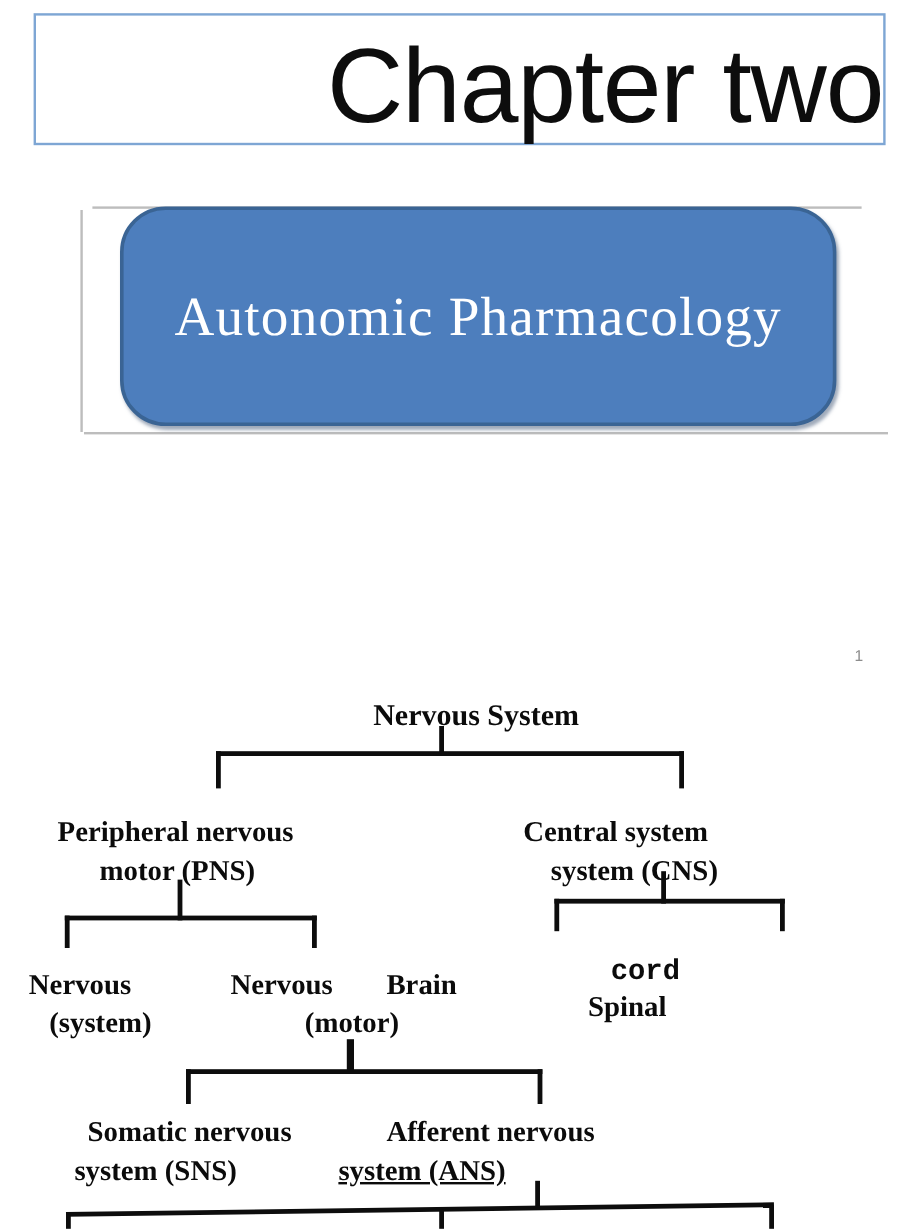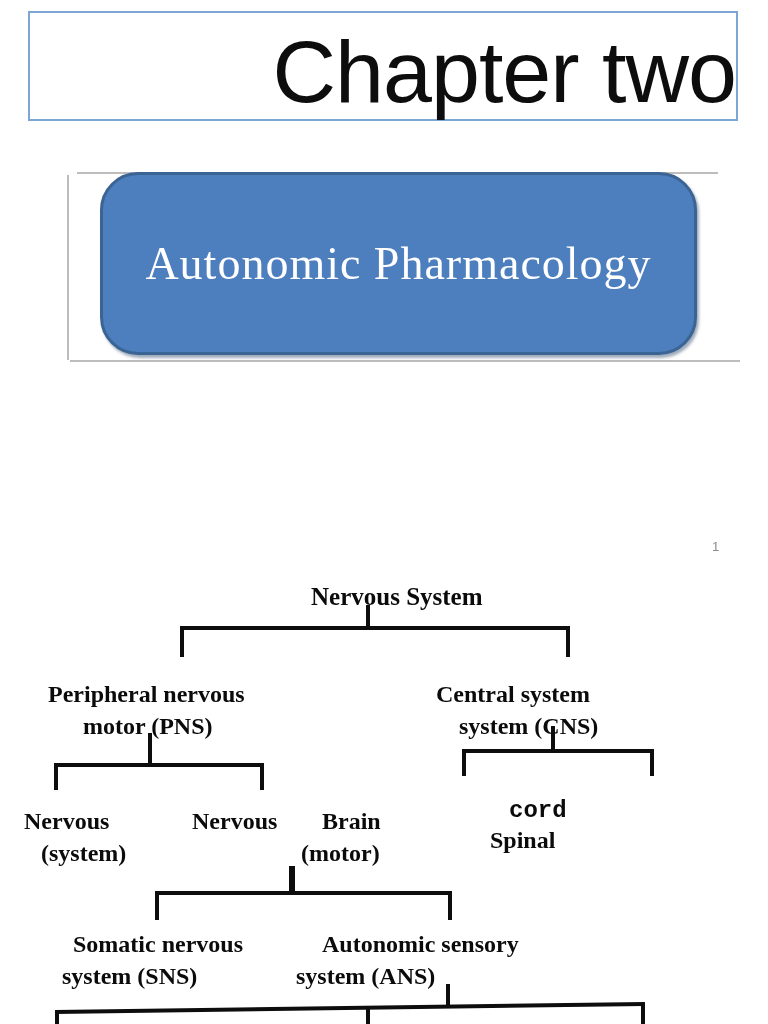--- a/index.html
+++ b/index.html
@@ -93,31 +93,31 @@
 
 <div class="dline" style="left:551px;top:726px;width:4px;height:27px;"></div>
 <div class="dline" style="left:462px;top:749px;width:192px;height:4px;"></div>
 <div class="dline" style="left:462px;top:749px;width:4px;height:27px;"></div>
 <div class="dline" style="left:650px;top:749px;width:4px;height:27px;"></div>
 
 <span class="node" style="left:24px;top:809px;">Nervous</span>
 <span class="node" style="left:41px;top:841px;">(system)</span>
 <span class="node" style="left:192px;top:809px;">Nervous</span>
 <span class="node" style="left:296px;top:809px;margin-left:26px;">Brain</span>
-<span class="node" style="left:254px;top:841px;margin-left:47px;">(motor)</span>
+<span class="node" style="left:254px;top:841px;">(motor)</span>
 <span class="node" style="left:490px;top:809px;margin-top:19px;">Spinal</span>
 <span class="node" style="left:509px;top:799px;font-family:Liberation Mono, monospace;">cord</span>
 
 <div class="dline" style="left:289px;top:866px;width:6px;height:28px;"></div>
 <div class="dline" style="left:155px;top:891px;width:297px;height:4px;"></div>
 <div class="dline" style="left:155px;top:891px;width:4px;height:29px;"></div>
 <div class="dline" style="left:448px;top:891px;width:4px;height:29px;"></div>
 
 <span class="node" style="left:73px;top:932px;">Somatic nervous</span>
 <span class="node" style="left:62px;top:964px;">system (SNS)</span>
-<span class="node" style="left:322px;top:932px;">Autonomic sensory</span>
-<span class="node" style="left:296px;top:964px;">system (ANS)</span>
+<span class="node" style="left:322px;top:932px;">Afferent nervous</span>
+<span class="node" style="left:282px;top:964px;text-decoration:underline;">system (ANS)</span>
 
 <div class="dline" style="left:446px;top:984px;width:4px;height:24px;"></div>
 <div class="dline slant" style="left:55px;top:1010px;width:590px;height:4px;"></div>
 <div class="dline" style="left:55px;top:1012px;width:4px;height:12px;"></div>
 <div class="dline" style="left:366px;top:1008px;width:4px;height:16px;"></div>
 <div class="dline" style="left:641px;top:1004px;width:4px;height:20px;"></div>
 
 </body></html>

